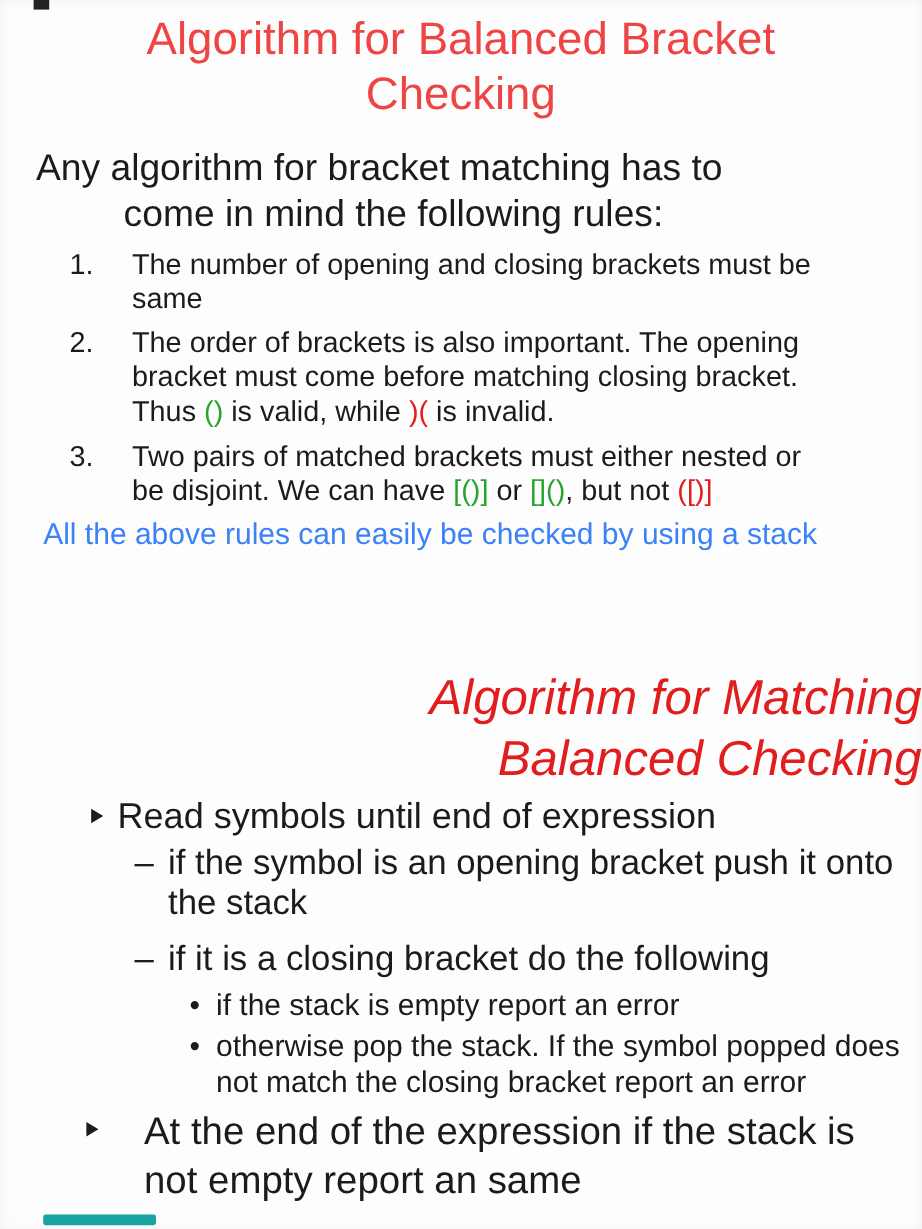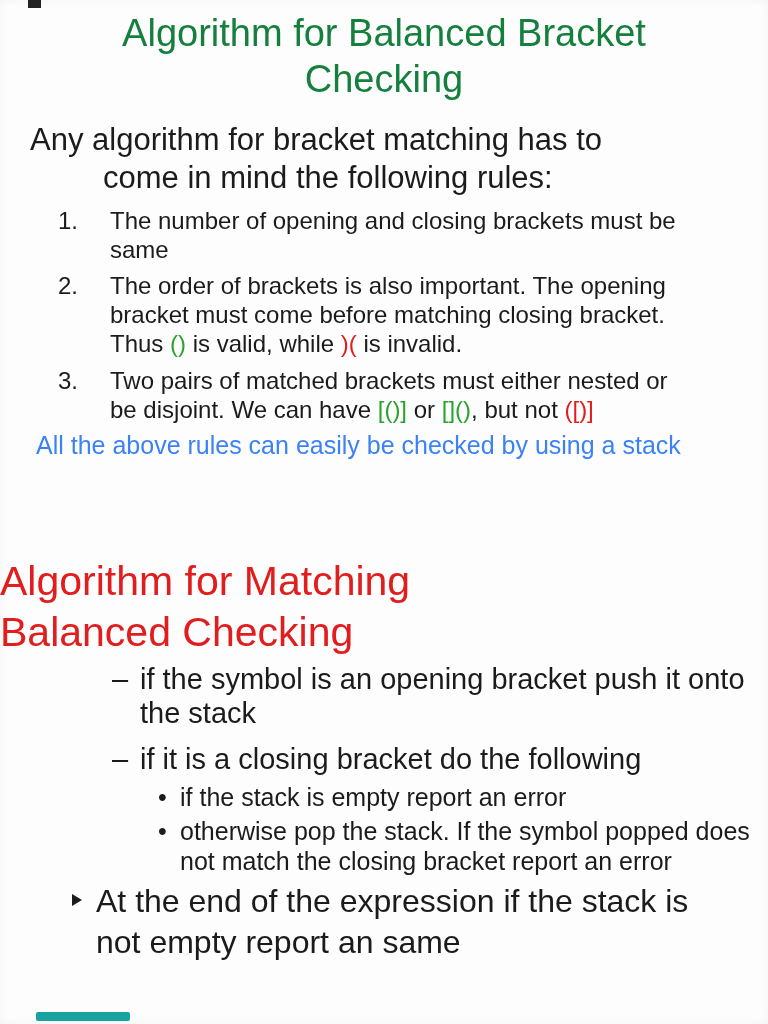--- a/index.html
+++ b/index.html
@@ -18,47 +18,47 @@
   .t1{margin-top:10px;text-align:center;font-size:38px;line-height:1.22;}
   .heading{margin-top:18px;font-size:31px;line-height:1.22;}
   .h-l1{margin-left:30px;}
   .h-l2{margin-left:103px;}
   .items{margin-top:10px;font-size:24px;line-height:1.21;}
   .item{position:relative;padding-left:110px;margin-bottom:7px;}
   .num{position:absolute;left:58px;top:0;}
   .note{margin-top:6px;margin-left:36px;font-size:25px;line-height:1.15;white-space:nowrap;}
 
   
-  .t2{margin-top:8px;text-align:left;font-size:41px;line-height:1.24;}
+  .t2{margin-top:8px;text-align:right;font-size:41px;line-height:1.24;font-style:italic;}
   .b1{position:relative;margin-top:6px;font-size:30px;line-height:1.15;padding-left:98px;}
   .sub1{position:relative;margin-top:5px;font-size:29px;line-height:1.17;padding-left:140px;}
   .sub2{position:relative;margin-top:12px;font-size:29px;line-height:1.17;padding-left:140px;}
   .dot1{position:relative;margin-top:6px;font-size:25px;line-height:1.2;padding-left:180px;}
   .dot2{position:relative;margin-top:4px;font-size:25px;line-height:1.2;padding-left:180px;}
-  .b1b{position:relative;margin-top:5px;font-size:32px;line-height:1.28;padding-left:96px;}
+  .b1b{position:relative;margin-top:5px;font-size:32px;line-height:1.28;padding-left:120px;}
   .marker{position:absolute;left:112px;top:0;}
   .dot1 .marker,.dot2 .marker{left:158px;}
   .tri{position:absolute;width:0;height:0;
        border-left:10px solid #1b1b1b;
        border-top:6px solid transparent;
        border-bottom:6px solid transparent;}
   .b1 .tri{left:76px;top:10px;}
   .b1b .tri{left:72px;top:13px;}
 
   
   #corner-mark{position:absolute;left:28px;top:0;width:13px;height:8px;background:#222;}
   #teal-bar{position:absolute;left:36px;top:1012px;width:94px;height:9px;border-radius:2px;}
 </style>
 </head>
 <body>
 
 <div id="corner-mark"></div>
 
 <div id="slide1" class="slide">
-  <div class="t1" style="color: #15803d;">
+  <div class="t1" style="color: #ef4444;">
     <div class="line">Algorithm for Balanced Bracket</div>
     <div class="line">Checking</div>
   </div>
 
   <div class="heading">
     <div class="line h-l1">Any algorithm for bracket matching has to</div>
     <div class="line h-l2">come in mind the following rules:</div>
   </div>
 
   <div class="items">
@@ -84,20 +84,24 @@
 
   <div class="note" style="color: #3b82f6;">All the above rules can easily be checked by using a stack</div>
 </div>
 
 <div id="slide2" class="slide">
   <div class="t2" style="color: rgb(225, 29, 29);">
     <div class="line">Algorithm for Matching</div>
     <div class="line">Balanced Checking</div>
   </div>
 
+  <div class="b1">
+    <span class="tri"></span>
+    <div class="line">Read symbols until end of expression</div>
+  </div>
 
   <div class="sub1">
     <span class="marker">–</span>
     <div class="line">if the symbol is an opening bracket push it onto</div>
     <div class="line">the stack</div>
   </div>
 
   <div class="sub2">
     <span class="marker">–</span>
     <div class="line">if it is a closing bracket do the following</div>

